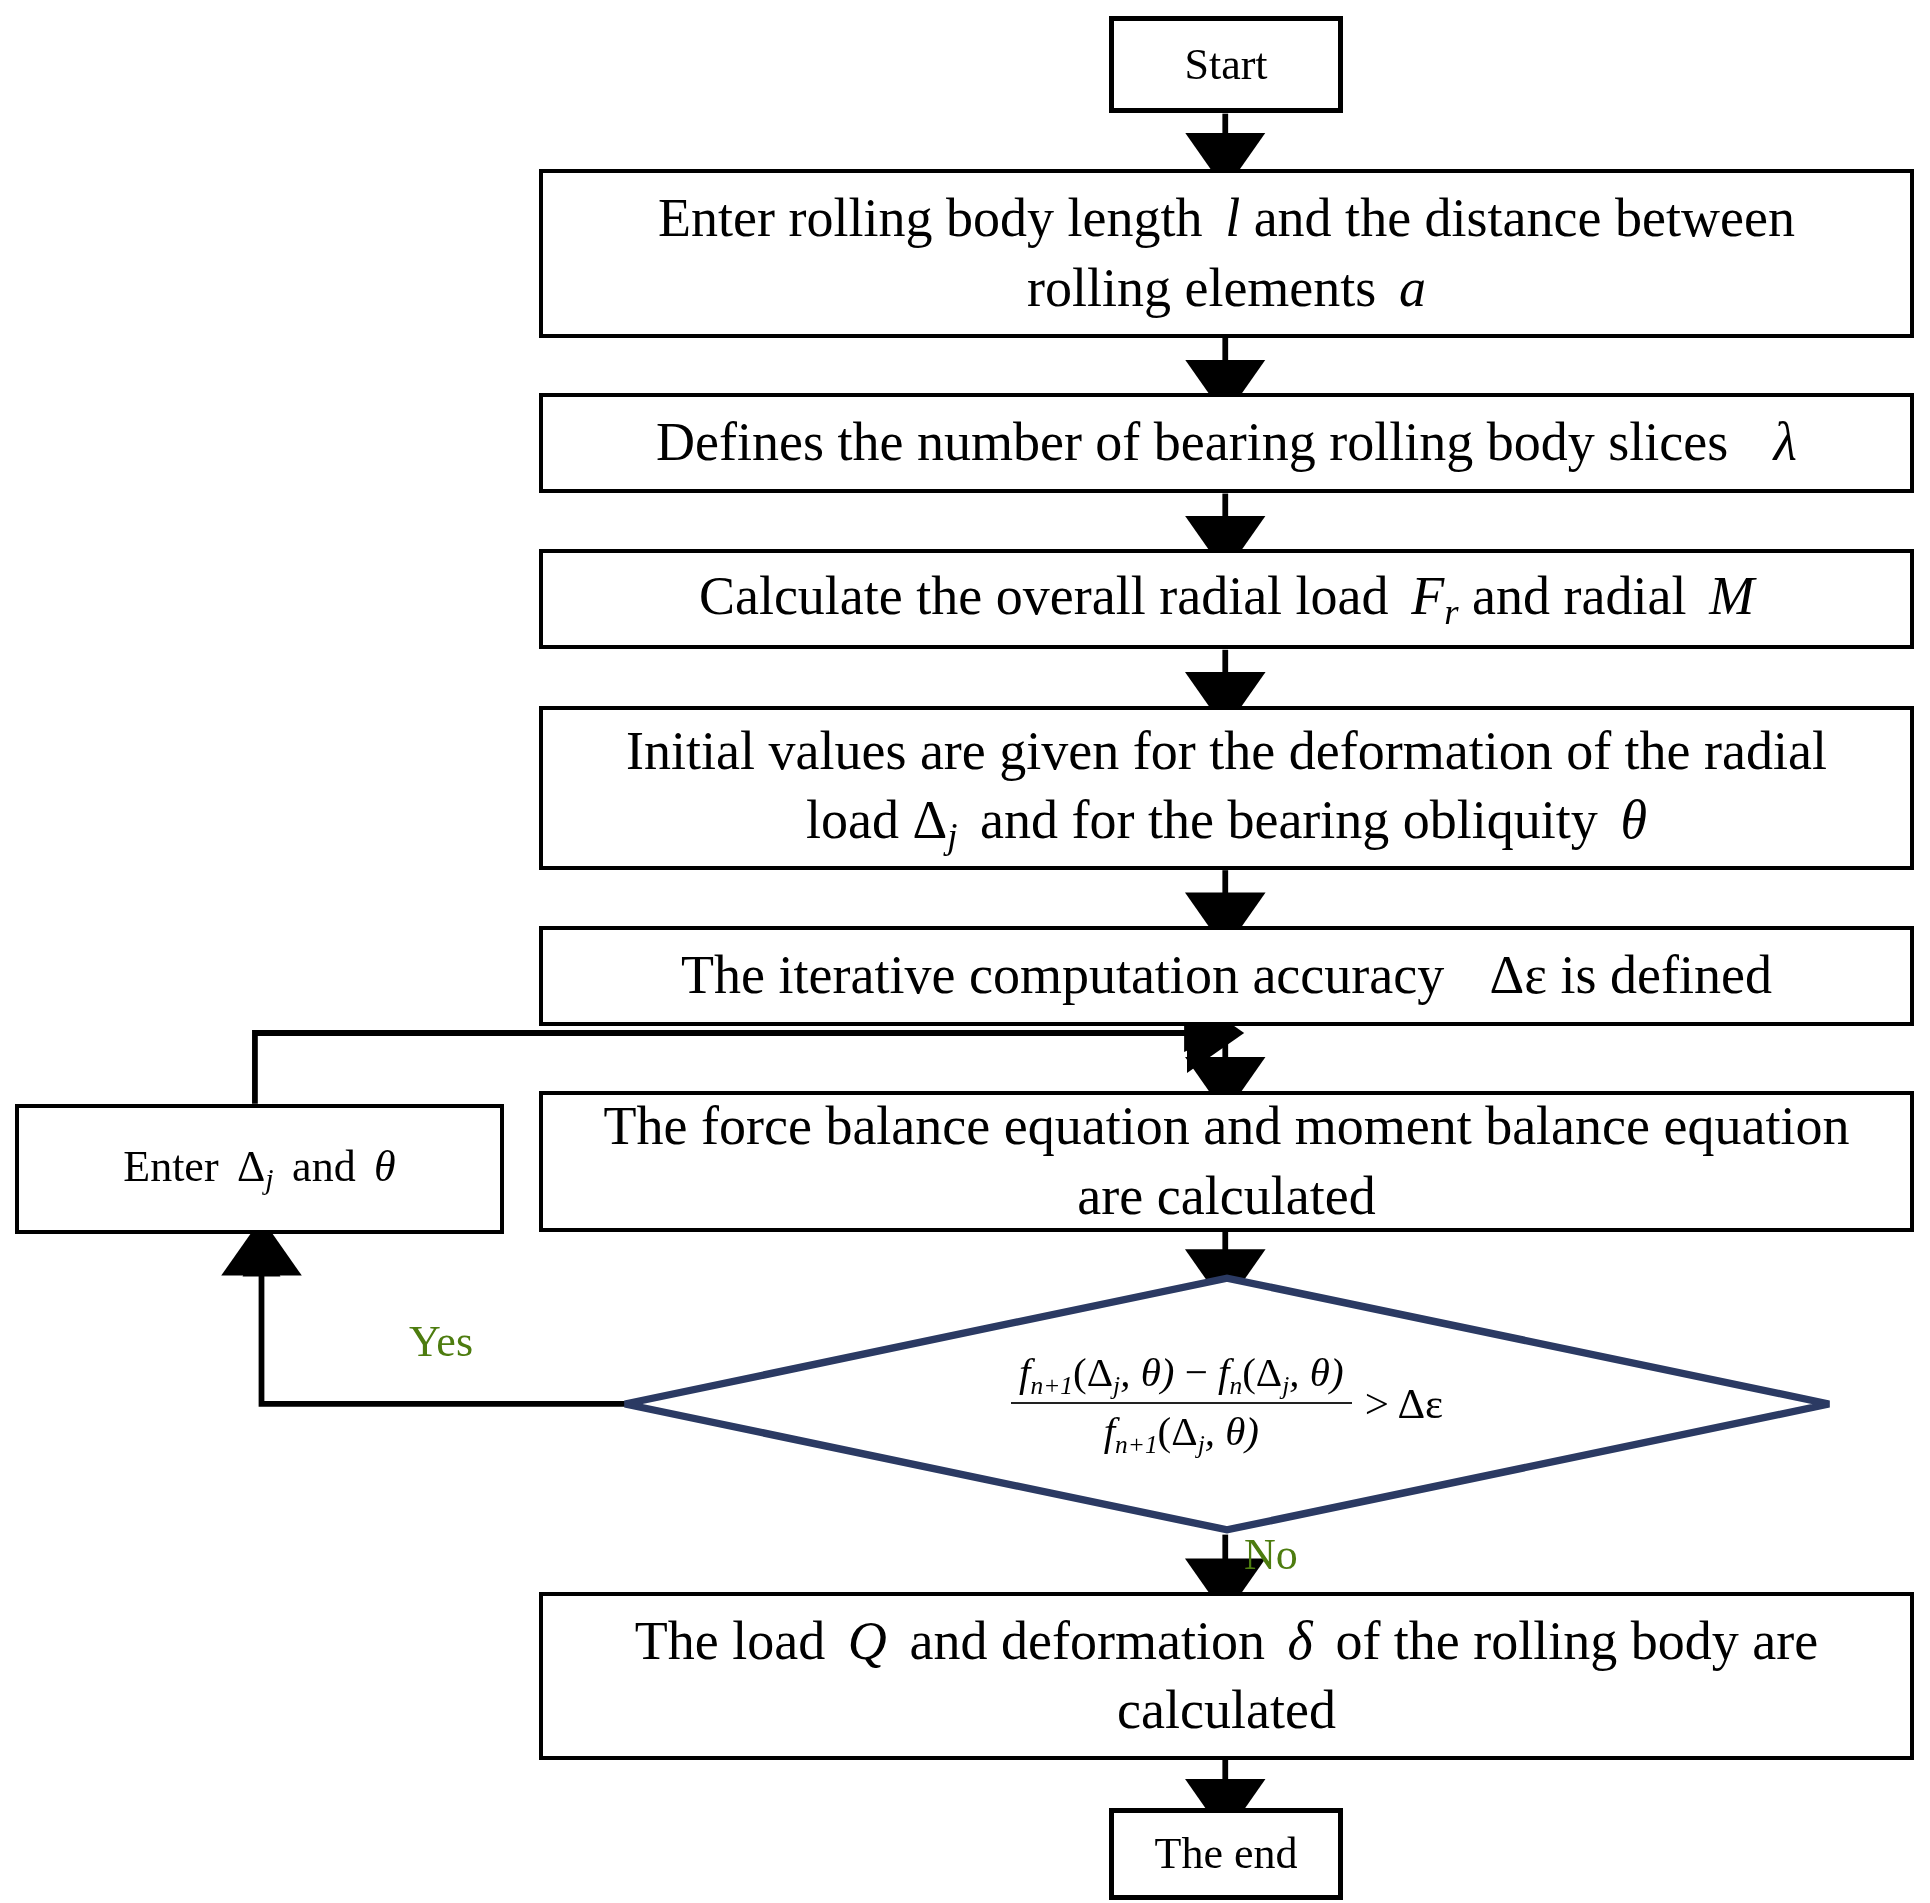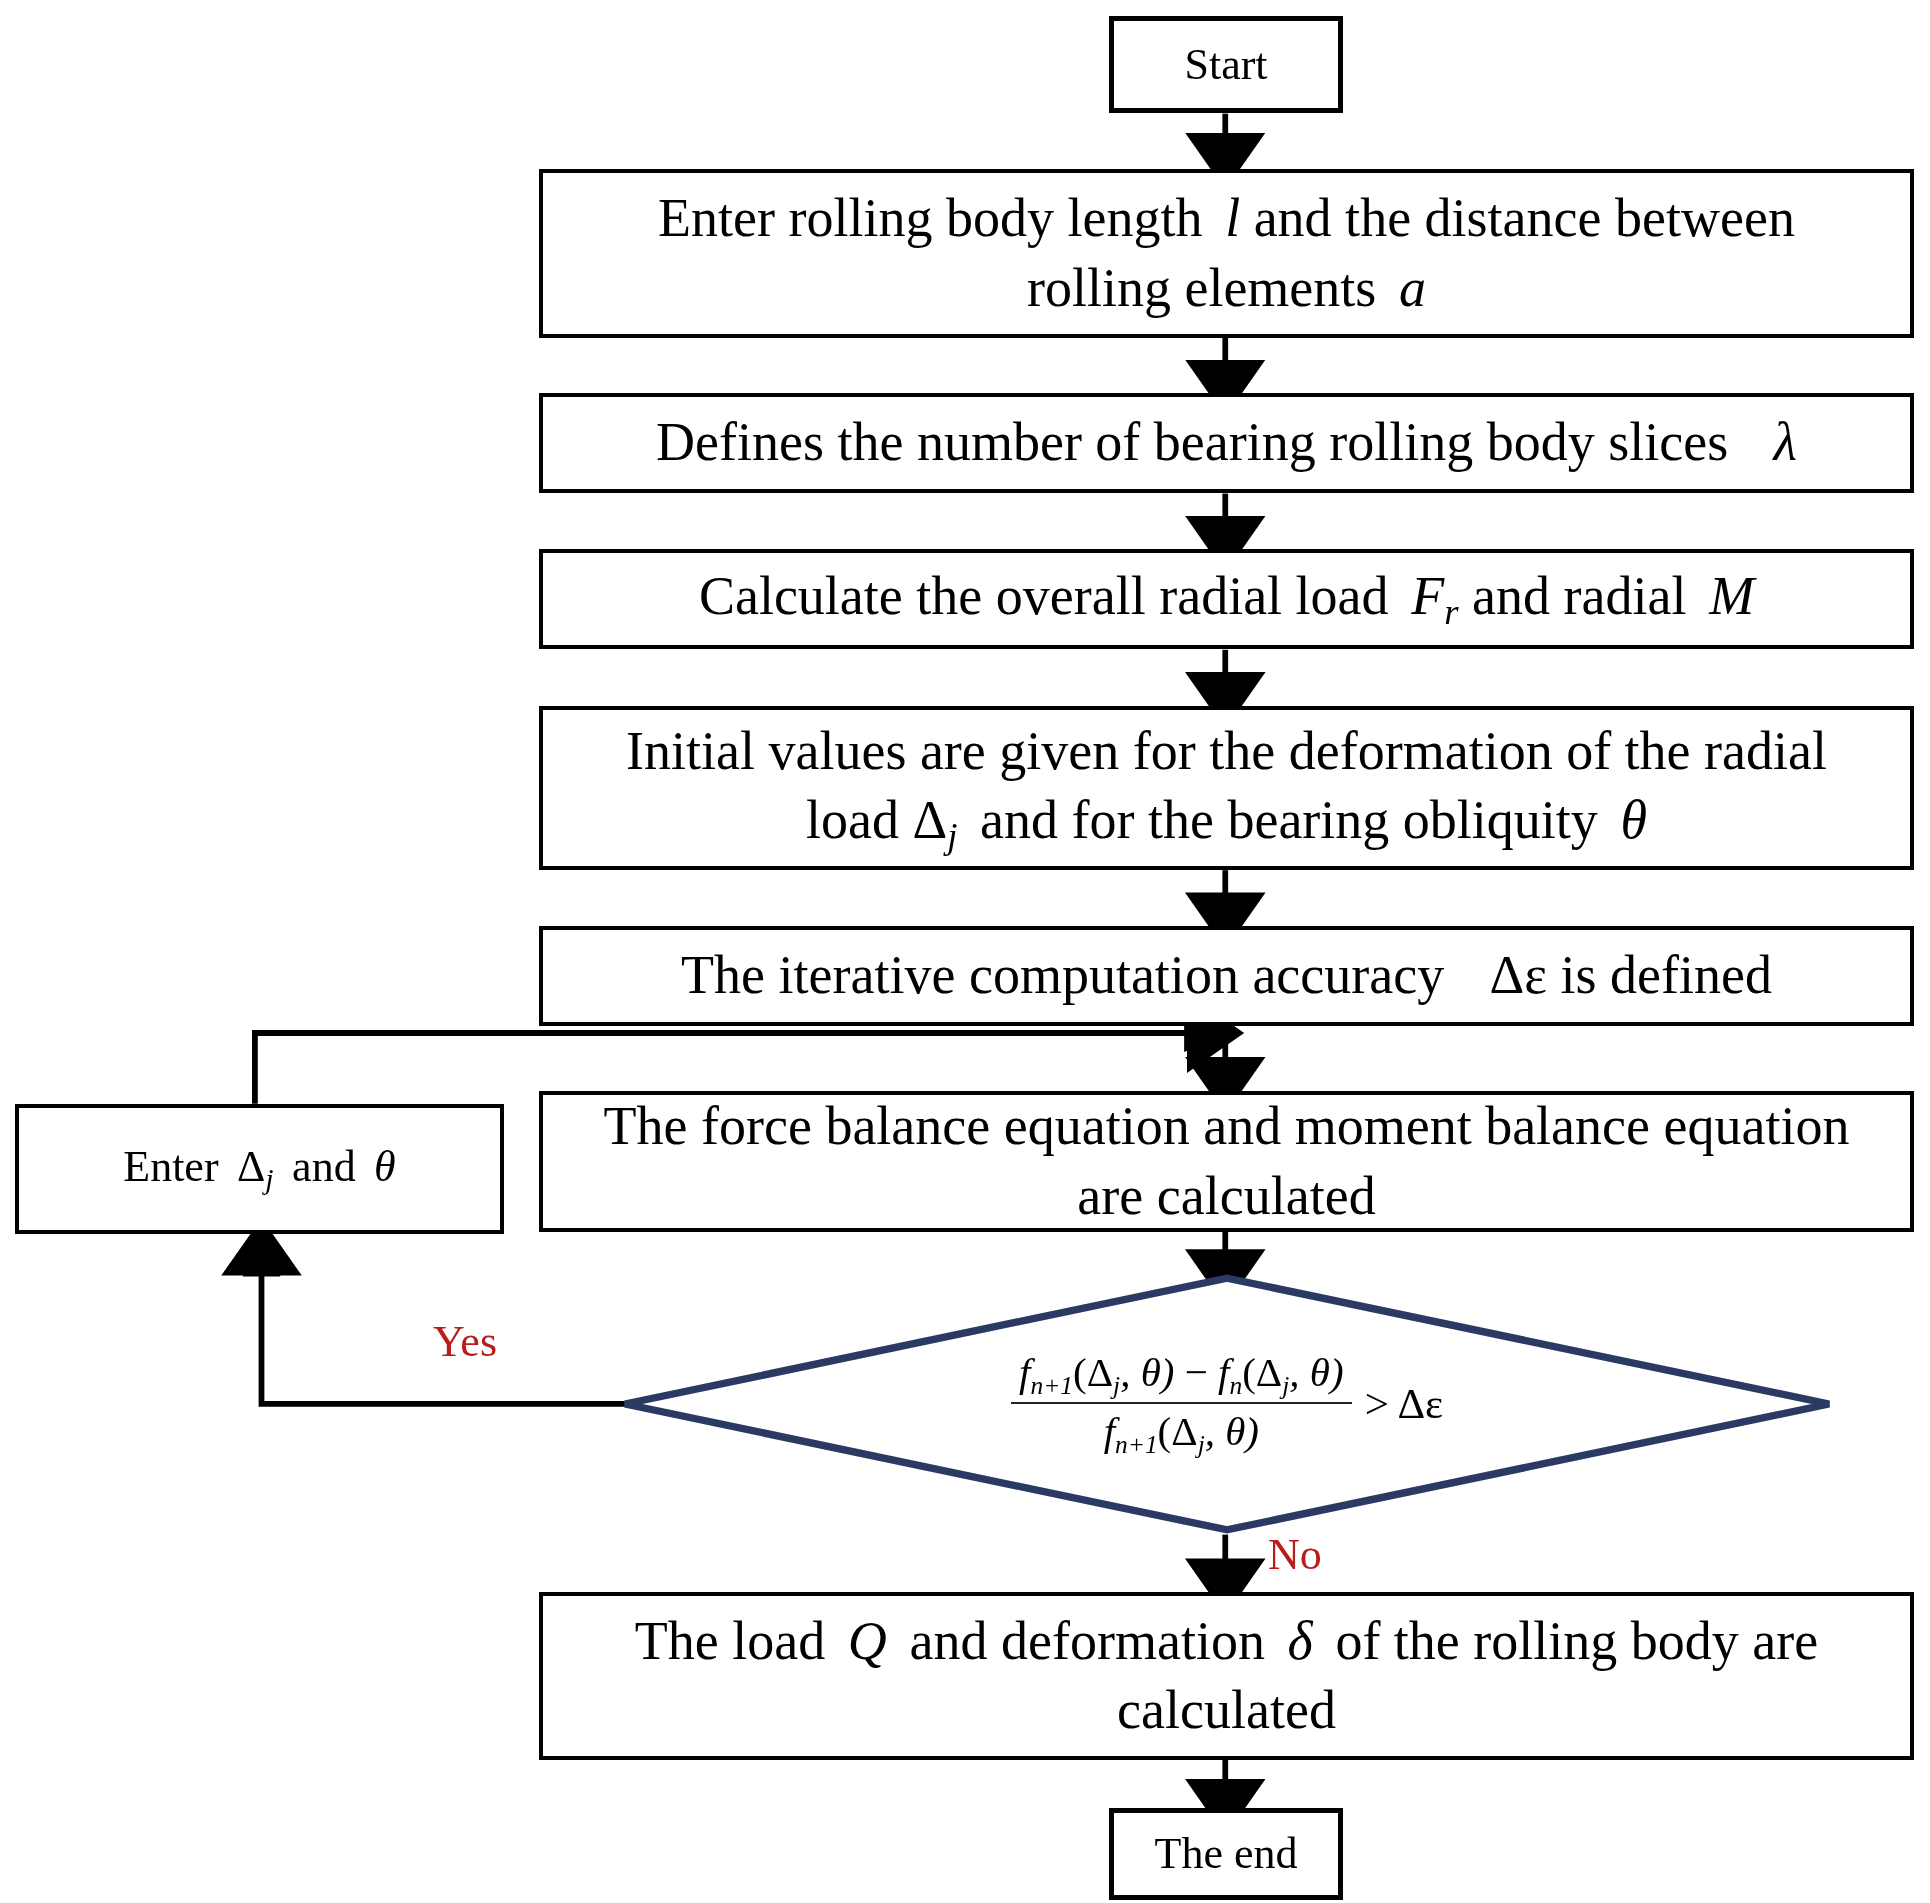--- a/index.html
+++ b/index.html
@@ -120,23 +120,22 @@
   .msub {
     font-size: 0.62em;
     vertical-align: -0.3em;
     font-style: italic;
   }
 
   
   .edge-label {
     position: absolute;
     font-size: 44px;
-    color: #b91c1c;
-    white-space: nowrap;
-    margin-left: 24px;
+    color: #4d7c0f;
+    white-space: nowrap;
   }
 </style>
 </head>
 <body>
 
 <div id="canvas">
 
   <svg id="wires" viewBox="0 0 2347 2315">
     <defs>
       <marker id="arrowdown" markerWidth="16" markerHeight="16" refX="5" refY="8" orient="auto" markerUnits="strokeWidth">

